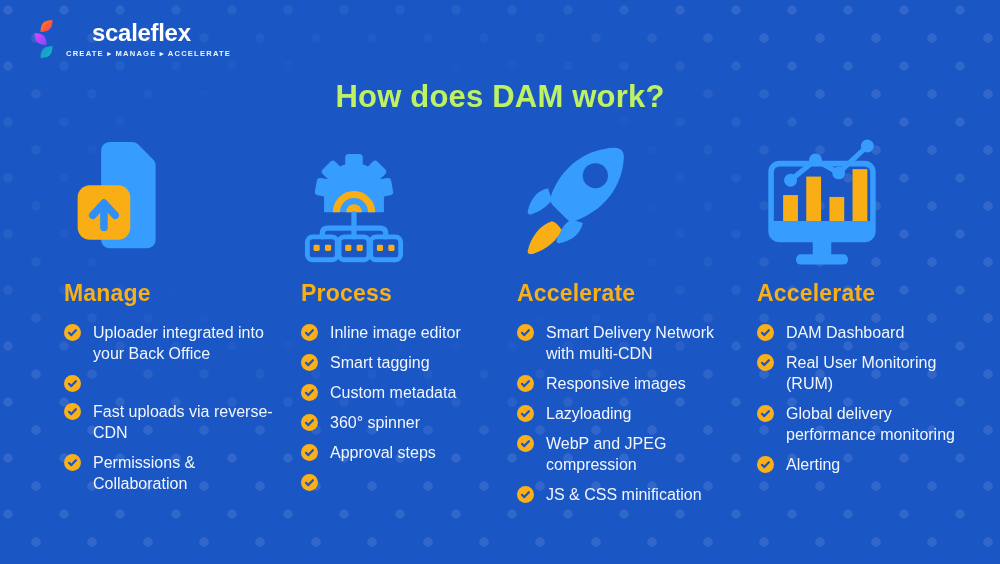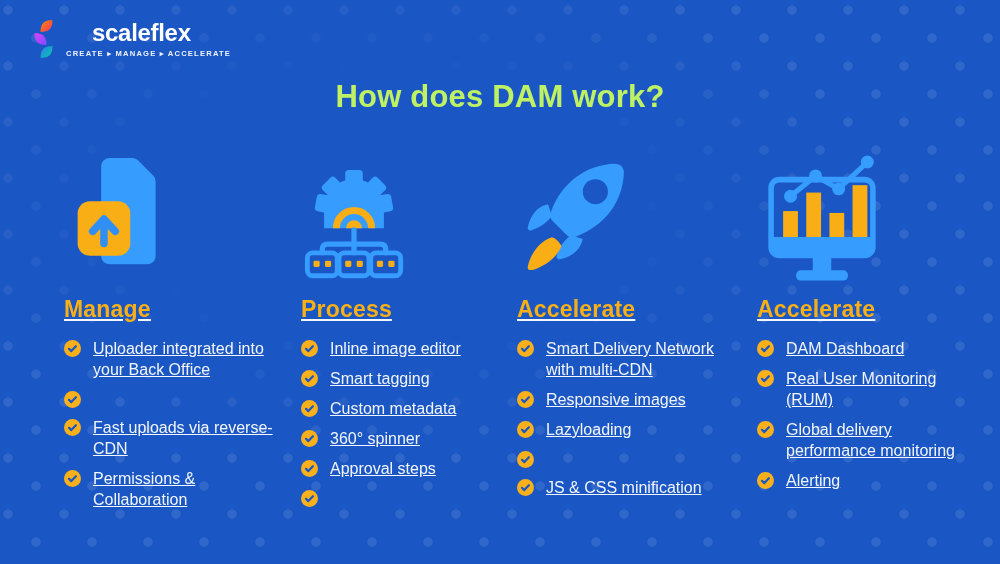--- a/index.html
+++ b/index.html
@@ -22,21 +22,21 @@
     mask-image: radial-gradient(ellipse 62% 58% at 38% 36%, transparent 38%, #000 78%);
   }
   .logo { position:absolute; left:30px; top:19px; display:flex; align-items:center; gap:9px; }
   .logo-mark { width:27px; height:40px; }
   .logo-name { font-size:24px; font-weight:700; letter-spacing:-0.3px; color:#fff; line-height:1;margin-left:26px; }
   .logo-tagline { font-size:7.6px; font-weight:700; letter-spacing:1.2px; color:rgba(255,255,255,0.93); margin-top:4px; }
   .title {
     position:absolute; left:0; right:0; top:79px;
     text-align:center; font-size:31px; font-weight:700; color:#bef264; letter-spacing:0.2px;
   }
-  .col { position:absolute; top:148px;text-decoration:underline; }
+  .col { position:absolute; top:132px; }
   .col-1 { left:64px;  width:228px; }
   .col-2 { left:301px; width:218px; }
   .col-3 { left:517px; width:228px; }
   .col-4 { left:757px; width:222px; }
   .icon-box { height:138px; }
   .col-heading { font-size:23px; font-weight:700; color:#F9B017; margin-top:10px; letter-spacing:0.2px; }
   ul.features { list-style:none; margin-top:15px; }
   ul.features li { display:flex; gap:12px; margin-bottom:9px; font-size:16px; line-height:21px; color:#F2F6FA; }
   .check { flex:0 0 auto; width:17px; height:17px; margin-top:2px; }
 </style>
@@ -228,20 +228,21 @@
           <circle cx="8.5" cy="8.5" r="8.5" fill="#F9B01B"></circle>
           <path d="M5,8.8 l2.3,2.3 l4.6,-4.9" fill="none" stroke="#1A56C4" stroke-width="2.2" stroke-linecap="round" stroke-linejoin="round"></path>
         </svg>
         <span>Lazyloading</span>
       </li>
     <li>
         <svg class="check" viewBox="0 0 17 17">
           <circle cx="8.5" cy="8.5" r="8.5" fill="#F9B01B"></circle>
           <path d="M5,8.8 l2.3,2.3 l4.6,-4.9" fill="none" stroke="#1A56C4" stroke-width="2.2" stroke-linecap="round" stroke-linejoin="round"></path>
         </svg>
+        <span>WebP and JPEG compression</span>
       </li>
     <li>
         <svg class="check" viewBox="0 0 17 17">
           <circle cx="8.5" cy="8.5" r="8.5" fill="#F9B01B"></circle>
           <path d="M5,8.8 l2.3,2.3 l4.6,-4.9" fill="none" stroke="#1A56C4" stroke-width="2.2" stroke-linecap="round" stroke-linejoin="round"></path>
         </svg>
         <span>JS &amp; CSS minification</span>
       </li>
   </ul>
 </div>

